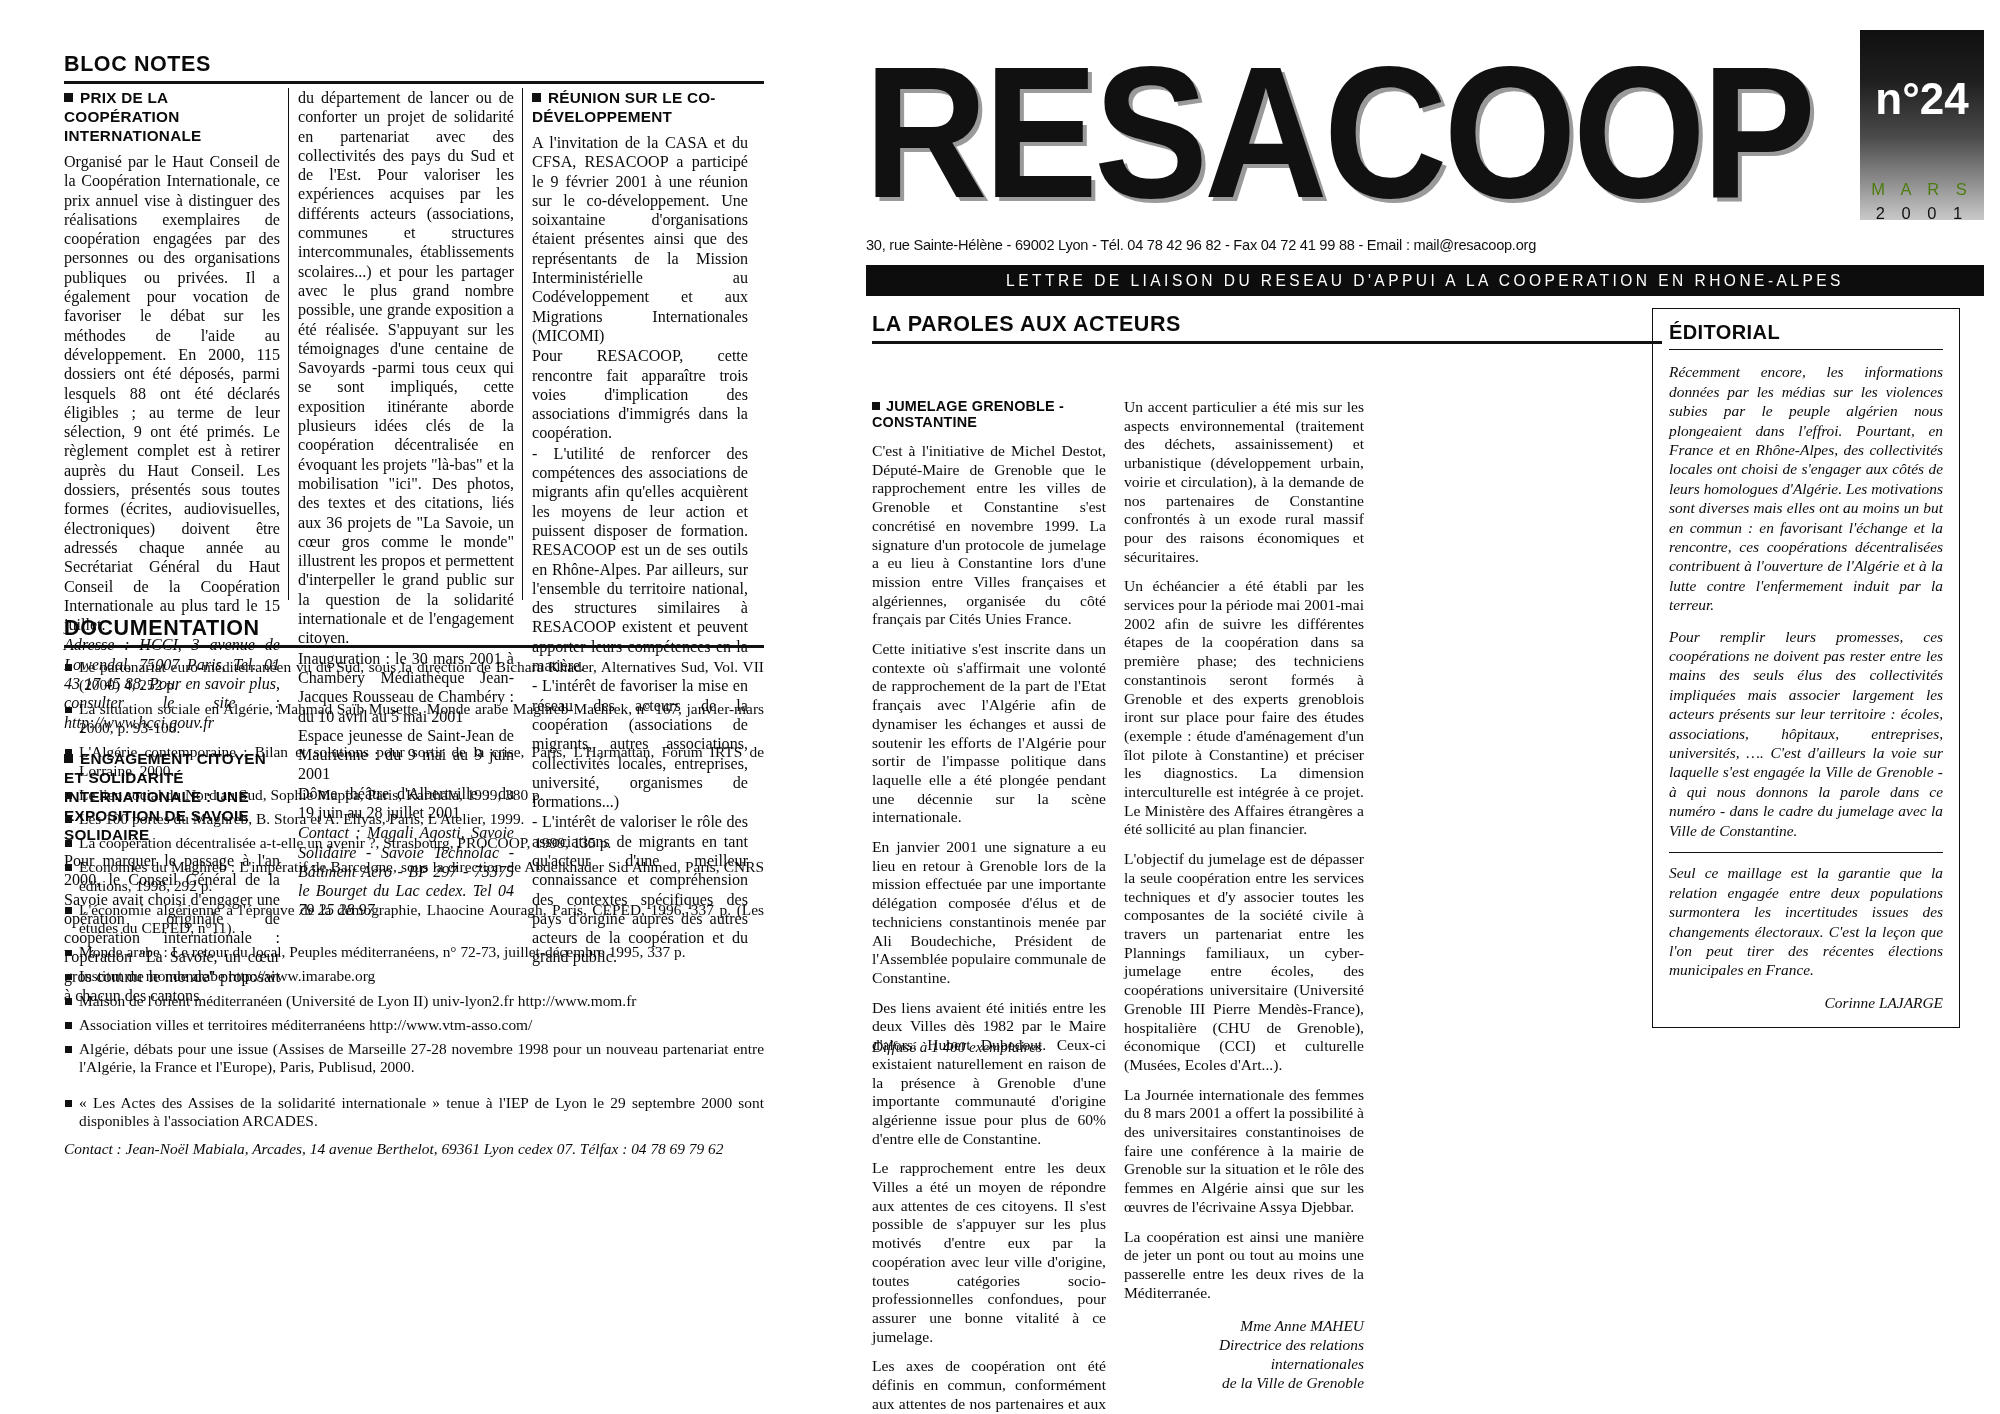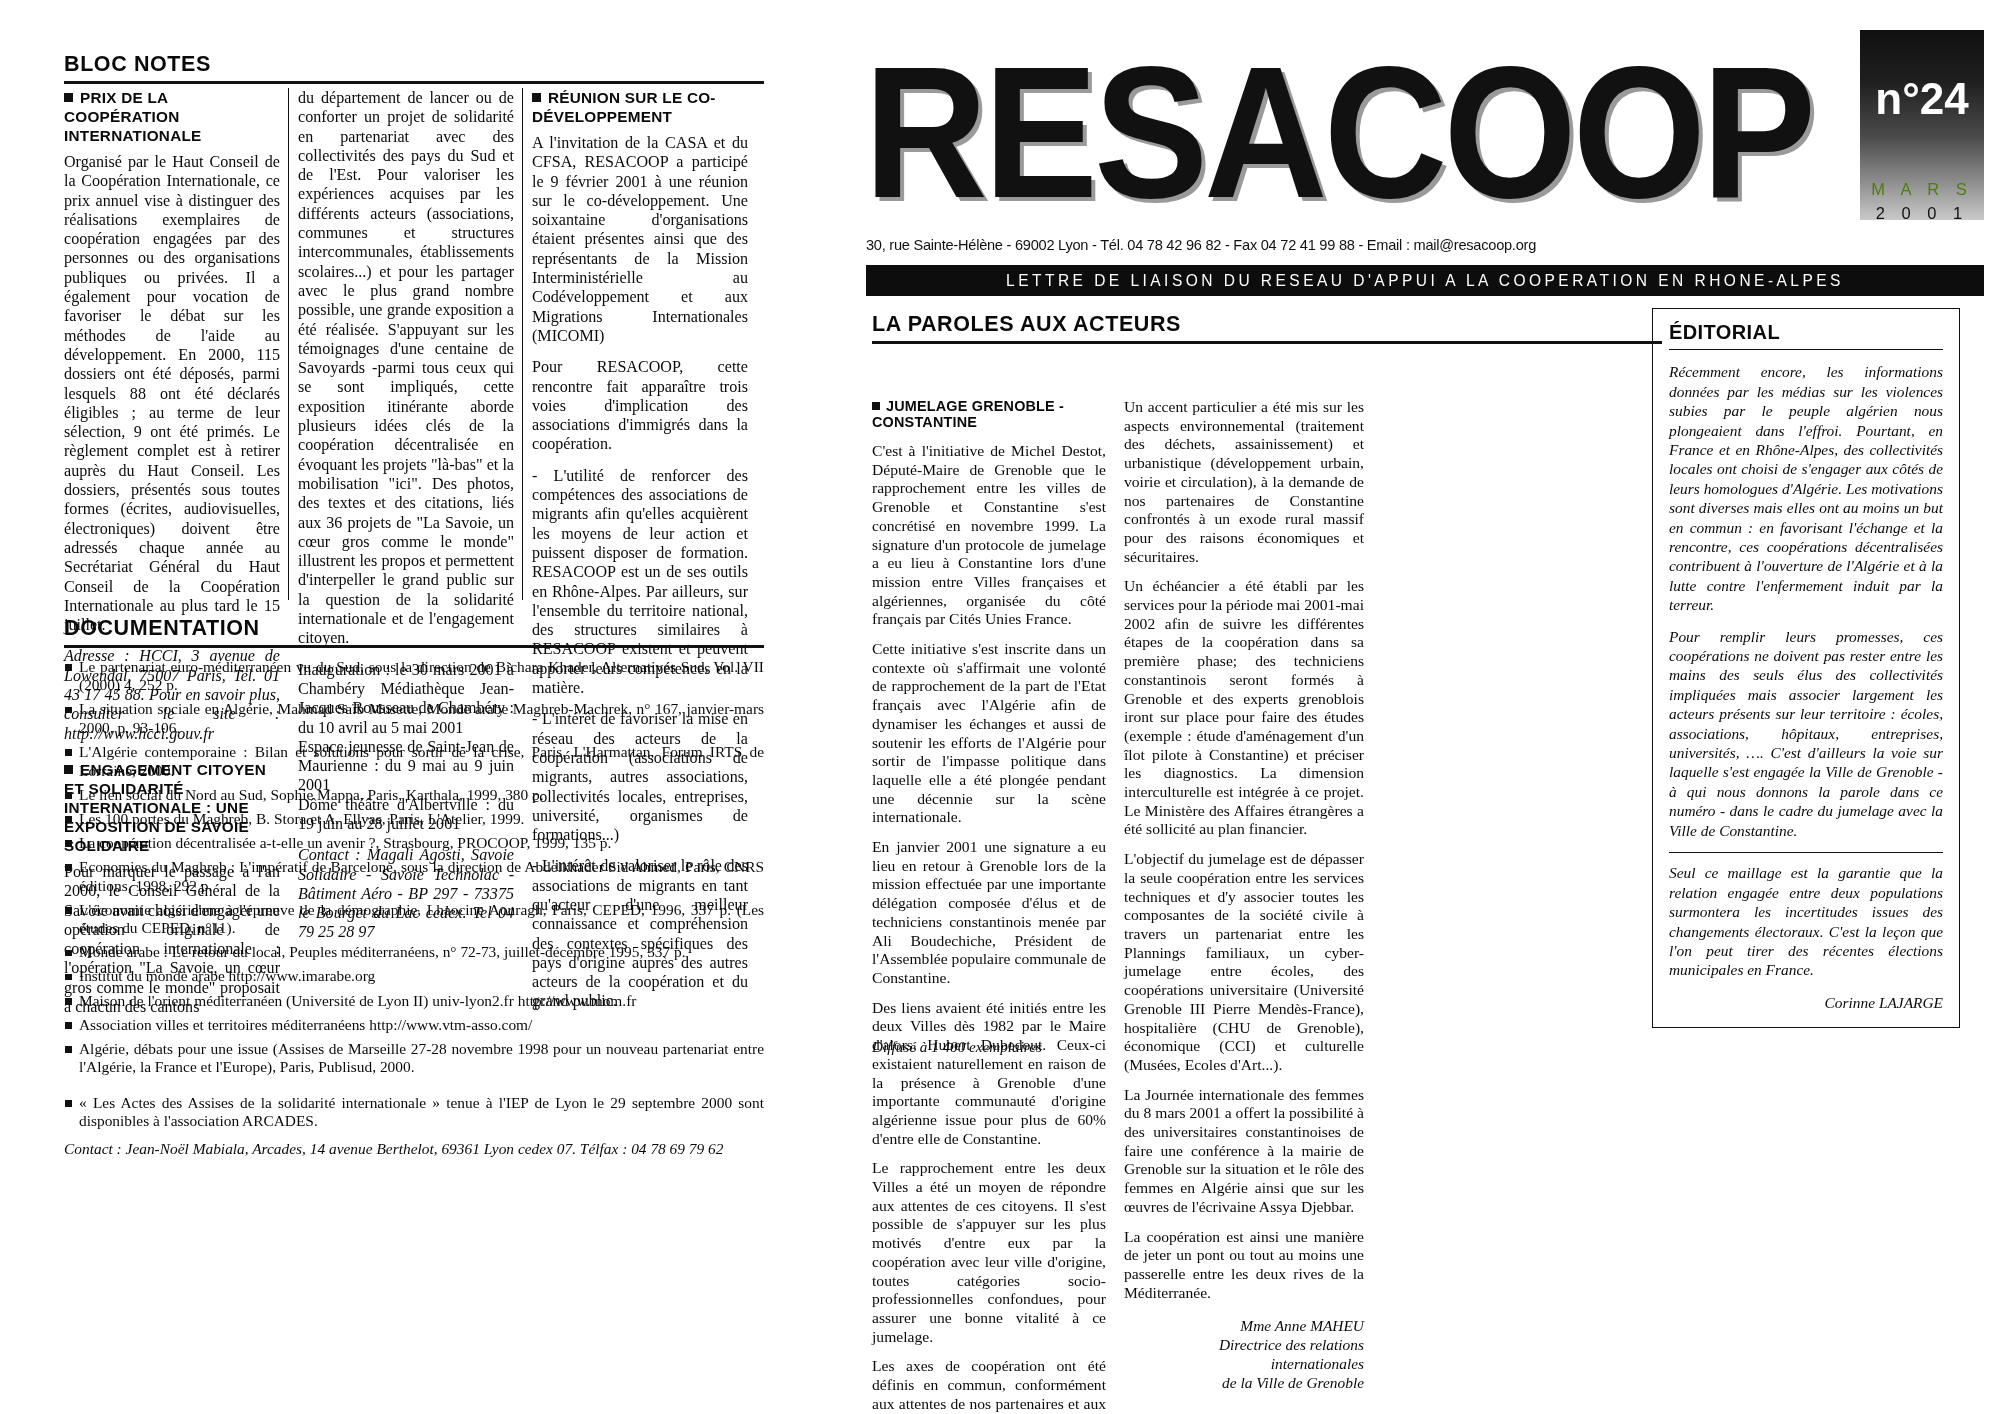--- a/index.html
+++ b/index.html
@@ -4,21 +4,21 @@
 <style>
   html,body{margin:0;padding:0;background:#ffffff;}
   body{
     width:2000px;height:1414px;position:relative;overflow:hidden;
     font-family:"Liberation Serif", serif;
     color:#0a0a0a;
     -webkit-font-smoothing:antialiased;
   }
   .page{position:absolute;inset:0;padding-left:32px;}
   .ital{font-style:italic;}
-  .bodytxt{font-size:16.1px;line-height:19.3px;text-align:justify;margin:0 0 12px 0;hyphens:auto;}
+  .bodytxt{font-size:16.1px;line-height:19.3px;text-align:justify;margin:0 0 1px 0;hyphens:auto;}
   .bodytxt.tight{margin-bottom:0;}
 
   
   #left-page{position:absolute;left:0;top:0;width:830px;height:1414px;}
 
   .sect-title{
     font-family:"Liberation Sans", sans-serif;
     font-weight:bold;font-size:21.5px;letter-spacing:.6px;
     margin:0 0 4px 0;
   }

